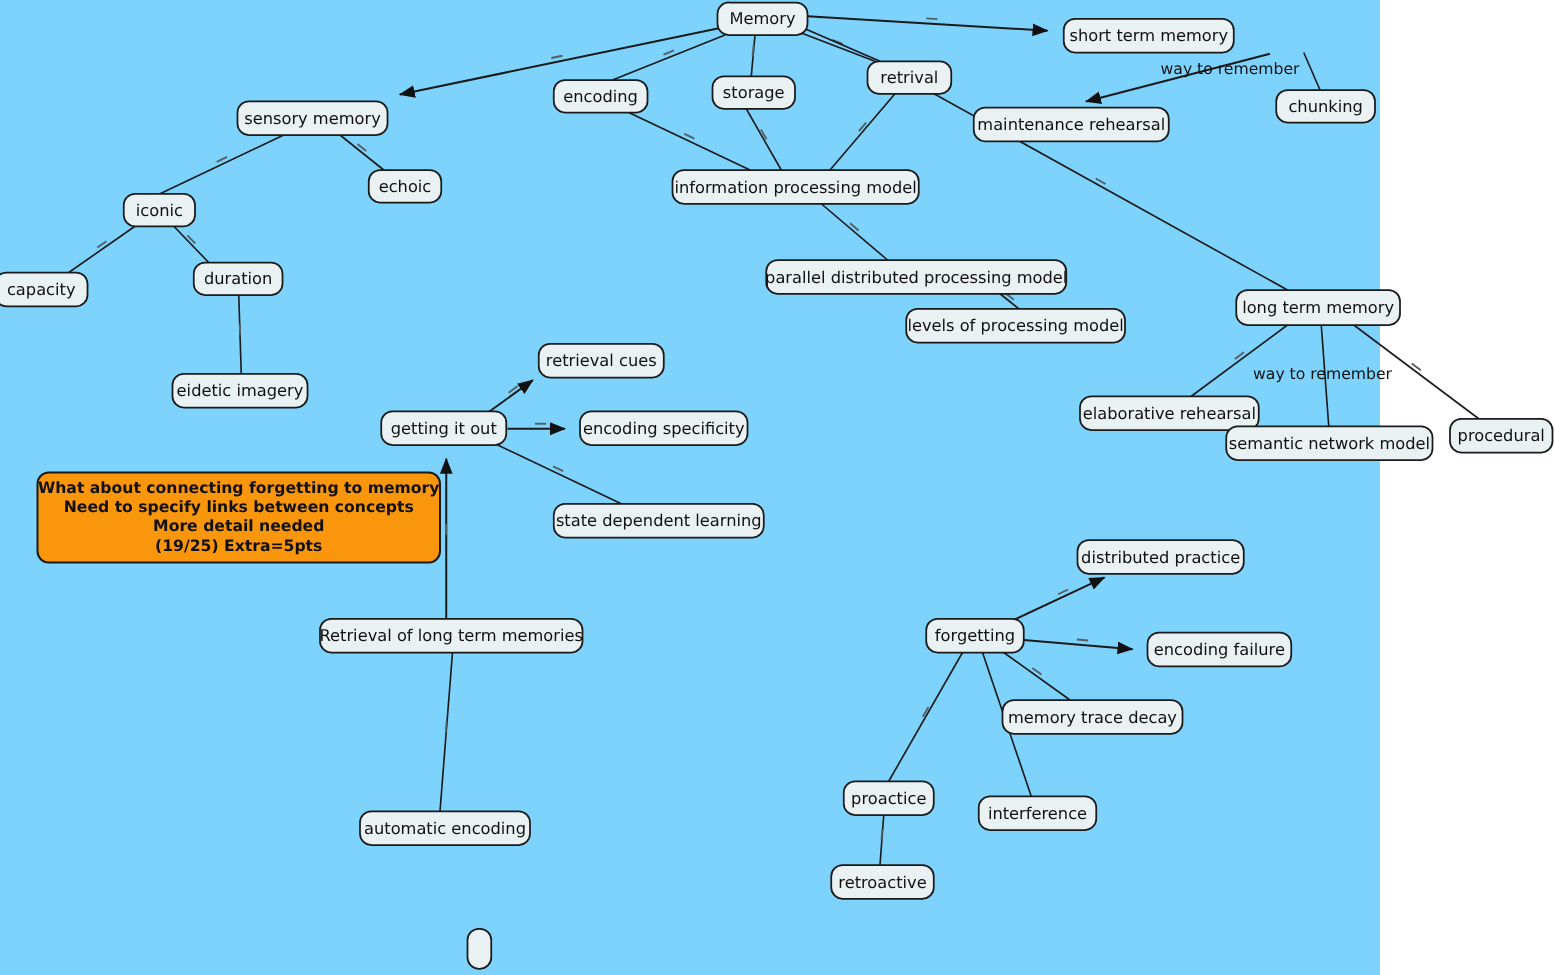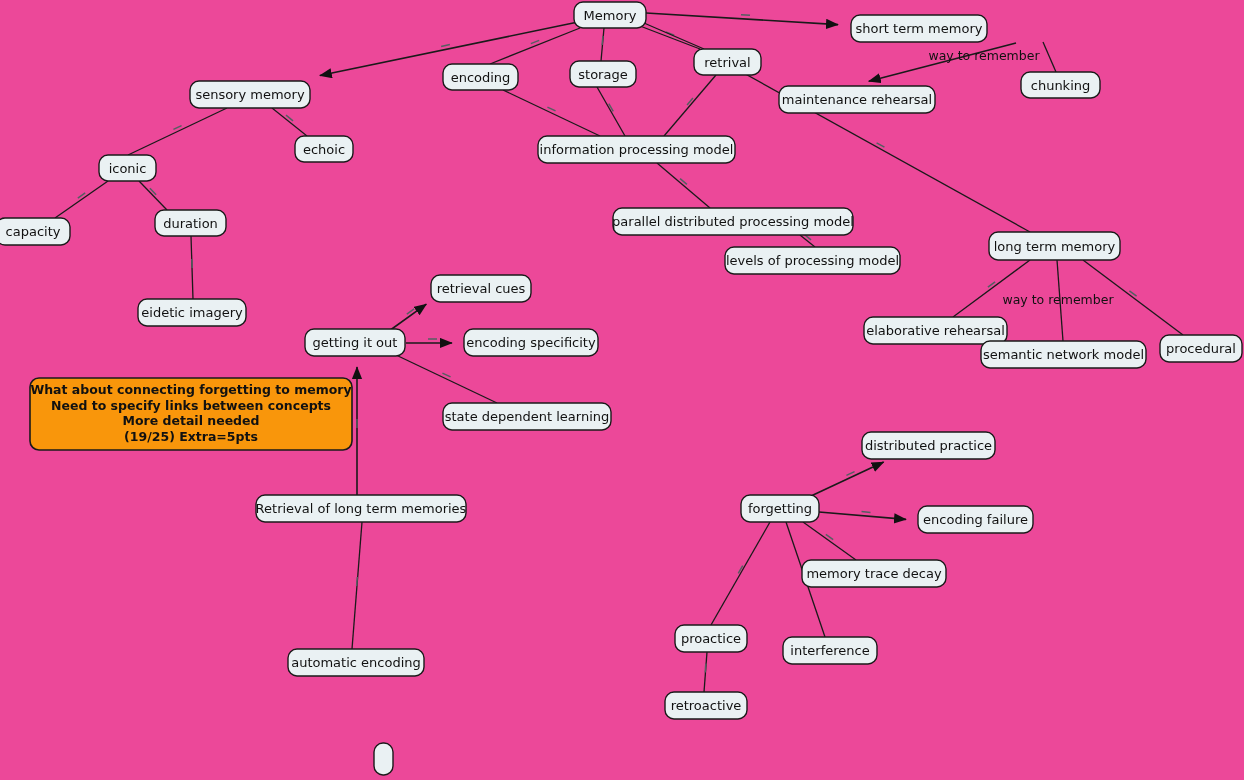--- a/index.html
+++ b/index.html
@@ -8,23 +8,23 @@
     background: #ffffff;
   }
   body {
     width: 1244px;
     height: 780px;
     overflow: hidden;
     font-family: "DejaVu Sans", sans-serif;
   }
   #canvas-root {
     position: relative;
-    width: 1244px;
+    width: 1104px;
     height: 780px;
-    background: #ec4899;
+    background: #7dd3fc;
   }
   svg#map-svg {
     position: absolute;
     top: 0;
     left: 0;
     width: 1244px;
     height: 780px;
     display: block;
   }
   .cm-node-rect {

